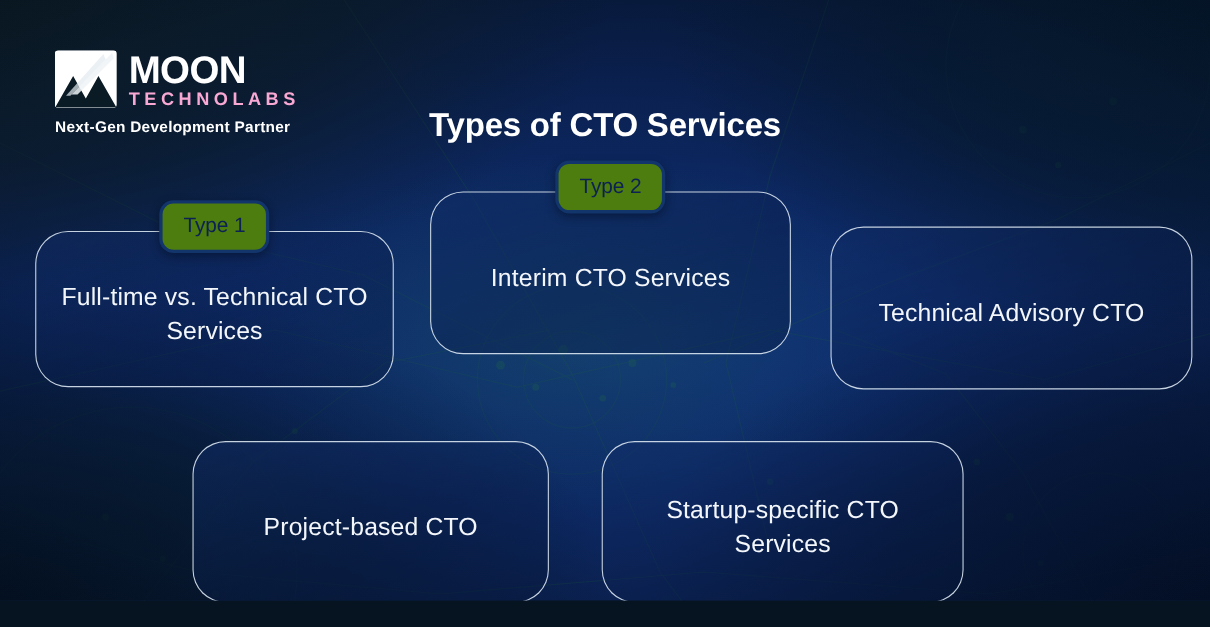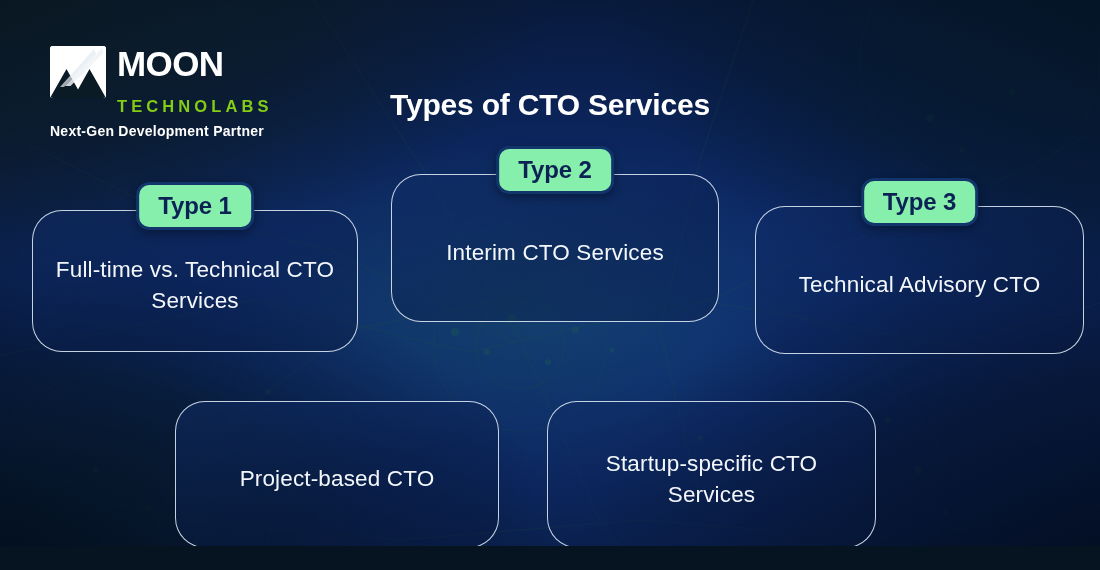--- a/index.html
+++ b/index.html
@@ -58,31 +58,31 @@
     width:56px; height:52px; flex:none;
     border-radius:3px; overflow:hidden;
     background:#ffffff;
   }
   .logo-words { margin-left:11px; padding-top:1px; }
   .logo-moon {
     color:#ffffff; font-size:35px; font-weight:700;
     letter-spacing:-0.6px; line-height:33px;
   }
   .logo-tech {
-    color:#84cc16; font-size:16.5px; font-weight:600;
-    letter-spacing:4.1px; line-height:19px; margin-top:17px;
+    color:#f9a8d4; font-size:16.5px; font-weight:600;
+    letter-spacing:4.1px; line-height:19px; margin-top:1px;
   }
   .logo-tag {
     color:#ffffff; font-size:14px; font-weight:700;
     letter-spacing:.25px; margin-top:7px; white-space:nowrap;
   }
 
   
   #title {
-    position:absolute; left:0; right:0; top:88px;
+    position:absolute; left:0; right:0; top:98px;
     text-align:center;
     color:#ffffff;
     font-size:30px; font-weight:700;
     letter-spacing:-0.2px;
   }
 
   
   .card { position:absolute; }
 
   .card-body {
@@ -98,26 +98,26 @@
     font-size:22.5px;
     line-height:31px;
     text-align:center;
     font-weight:400;
     letter-spacing:.15px;
   }
 
   .badge {
     position:absolute; top:0;
     left:50%; transform:translateX(-50%);
-    background:#86efac;
+    background:#4d7c0f;
     border:3px solid #12356b;
     border-radius:13px;
     padding:8px 19px 9px;
     color:#0d2254;
-    font-size:24px; font-weight:700;
+    font-size:19px; font-weight:400;
     letter-spacing:-0.1px;
     line-height:25px;
     white-space:nowrap;
     z-index:4;
     box-shadow:0 3px 9px rgba(2,8,24,.45);
   }
 
   
   #card-1 { left:32px;  top:182px; width:326px; height:170px; }
   #card-1 .badge { left:163px; }
@@ -211,21 +211,20 @@
     <div class="card-body">
       <div class="card-text">Interim CTO Services</div>
     </div>
     <div class="badge">Type 2</div>
   </div>
 
   <div class="card" id="card-3">
     <div class="card-body">
       <div class="card-text">Technical Advisory CTO</div>
     </div>
-    <div class="badge">Type 3</div>
   </div>
 
   <div class="card" id="card-4">
     <div class="card-body">
       <div class="card-text">Project-based CTO</div>
     </div>
   </div>
 
   <div class="card" id="card-5">
     <div class="card-body">

